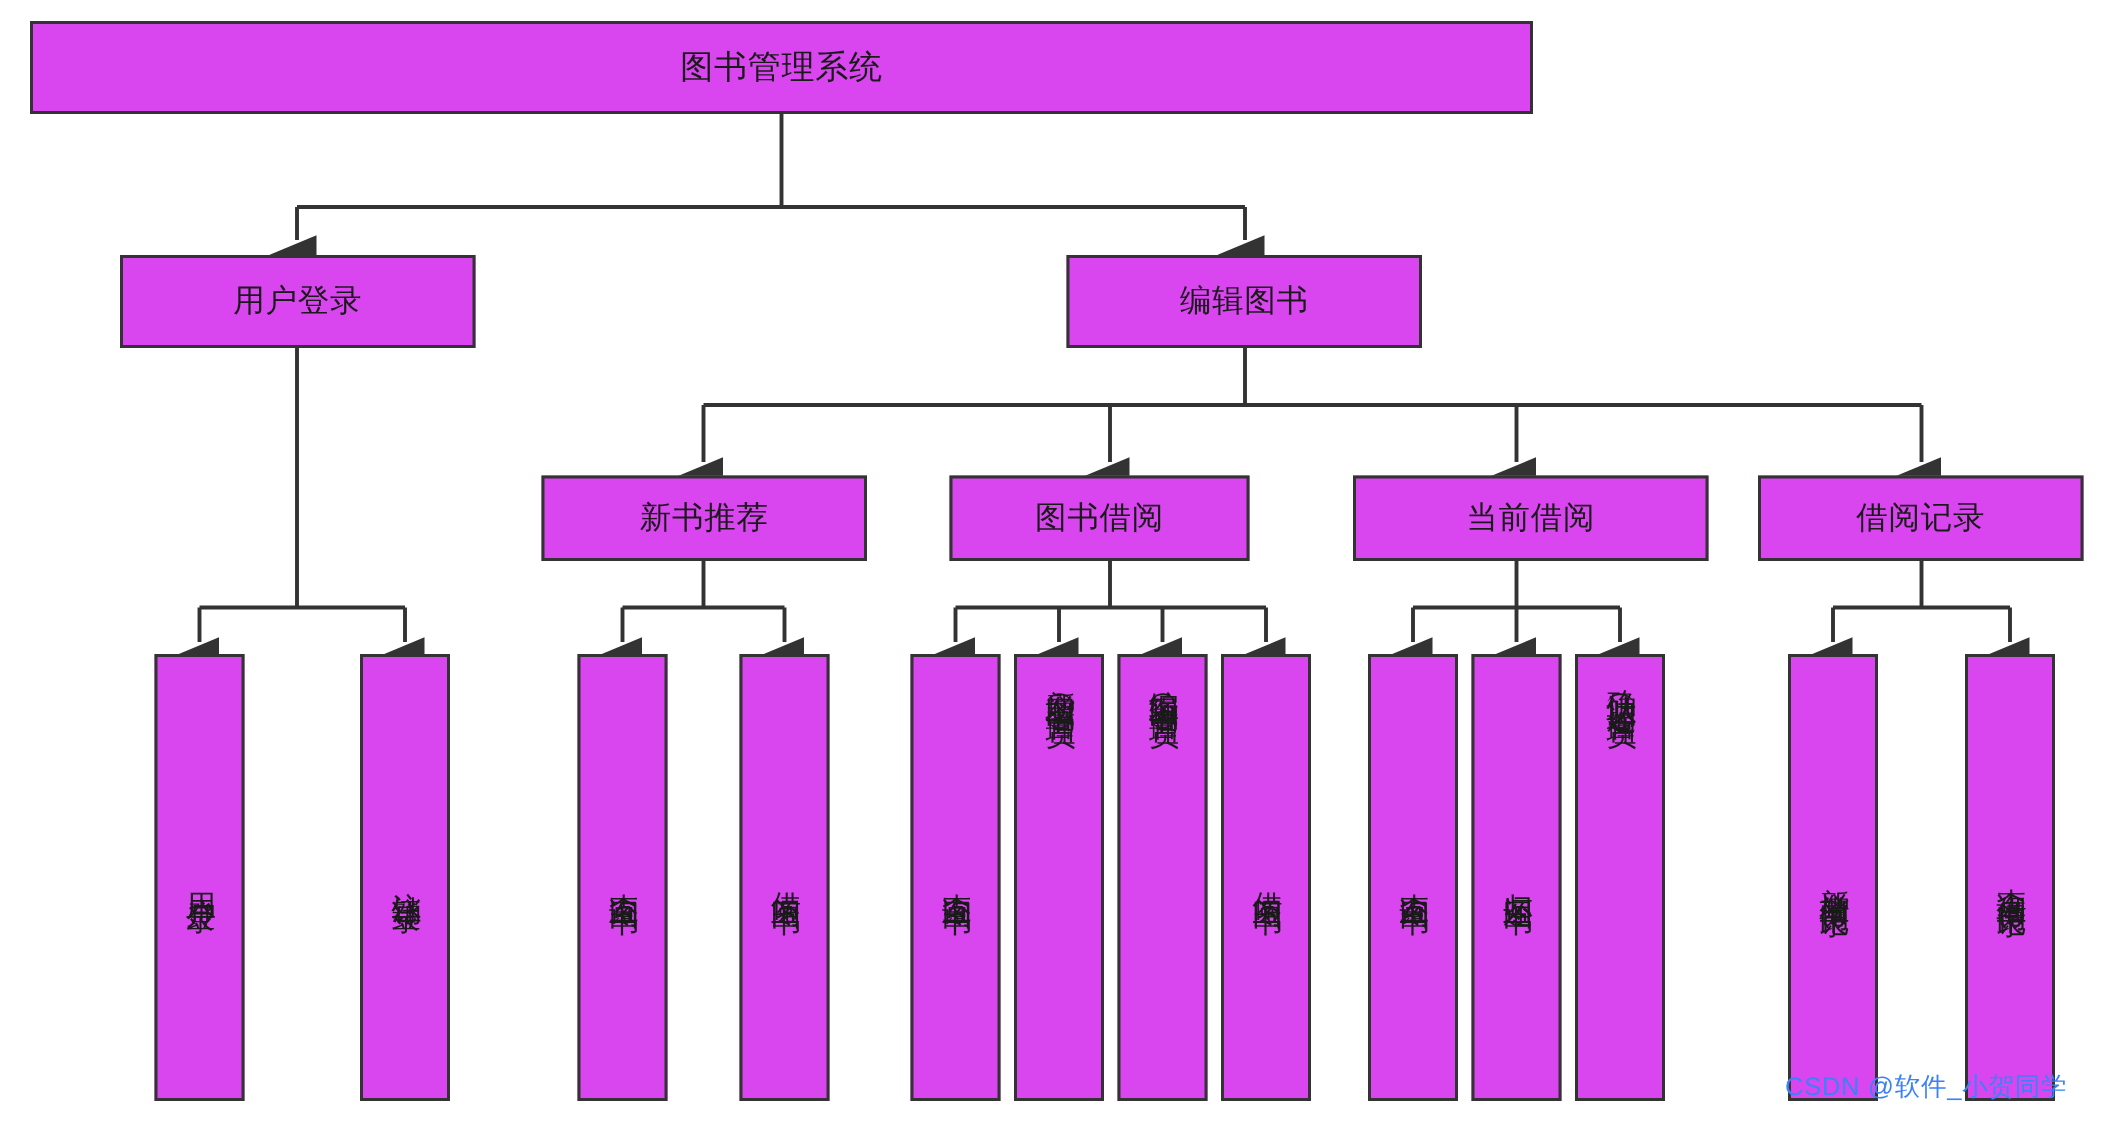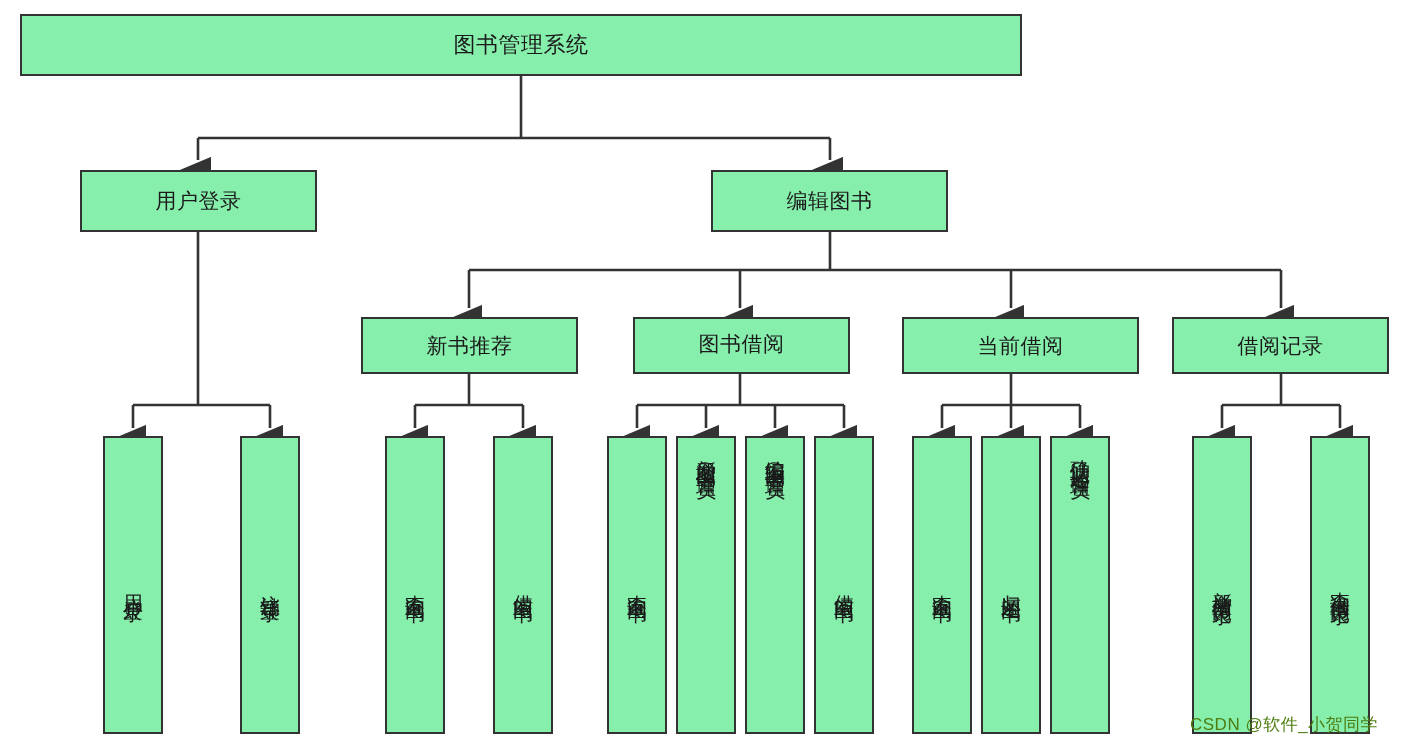--- a/index.html
+++ b/index.html
@@ -22,21 +22,21 @@
   #edges {
     position: absolute;
     left: 0;
     top: 0;
     width: 1405px;
     height: 747px;
   }
   .node {
     position: absolute;
     box-sizing: border-box;
-    background: #86efac;
+    background: #d946ef;
     border: 2px solid #333333;
     display: flex;
     align-items: center;
     justify-content: center;
     z-index: 2;
   }
   .node-label {
     display: block;
     text-align: center;
     letter-spacing: 0.5px;
@@ -66,21 +66,21 @@
     -webkit-text-orientation: upright;
   }
   
   .node.vert.center-label {
     align-items: center;
     padding-top: 0;
   }
   .watermark {
     position: absolute;
     font-size: 17px;
-    color: #4d7c0f;
+    color: #3b82f6;
     white-space: nowrap;
     z-index: 3;
     letter-spacing: 0.5px;
   }
 </style>
 </head>
 <body>
 
 <div id="canvas">
 
@@ -143,21 +143,21 @@
   </div>
 
   <div class="node horiz" style="left:711px; top:170px; width:237px; height:62px;">
     <span class="node-label">编辑图书</span>
   </div>
 
   <div class="node horiz" style="left:361px; top:317px; width:217px; height:57px;align-items:center;">
     <span class="node-label">新书推荐</span>
   </div>
 
-  <div class="node horiz" style="left:633px; top:317px; width:217px; height:57px;font-family:Liberation Mono, monospace;">
+  <div class="node horiz" style="left:633px; top:317px; width:200px; height:57px;">
     <span class="node-label">图书借阅</span>
   </div>
 
   <div class="node horiz" style="left:902px; top:317px; width:237px; height:57px;">
     <span class="node-label">当前借阅</span>
   </div>
 
   <div class="node horiz" style="left:1172px; top:317px; width:217px; height:57px;">
     <span class="node-label">借阅记录</span>
   </div>

